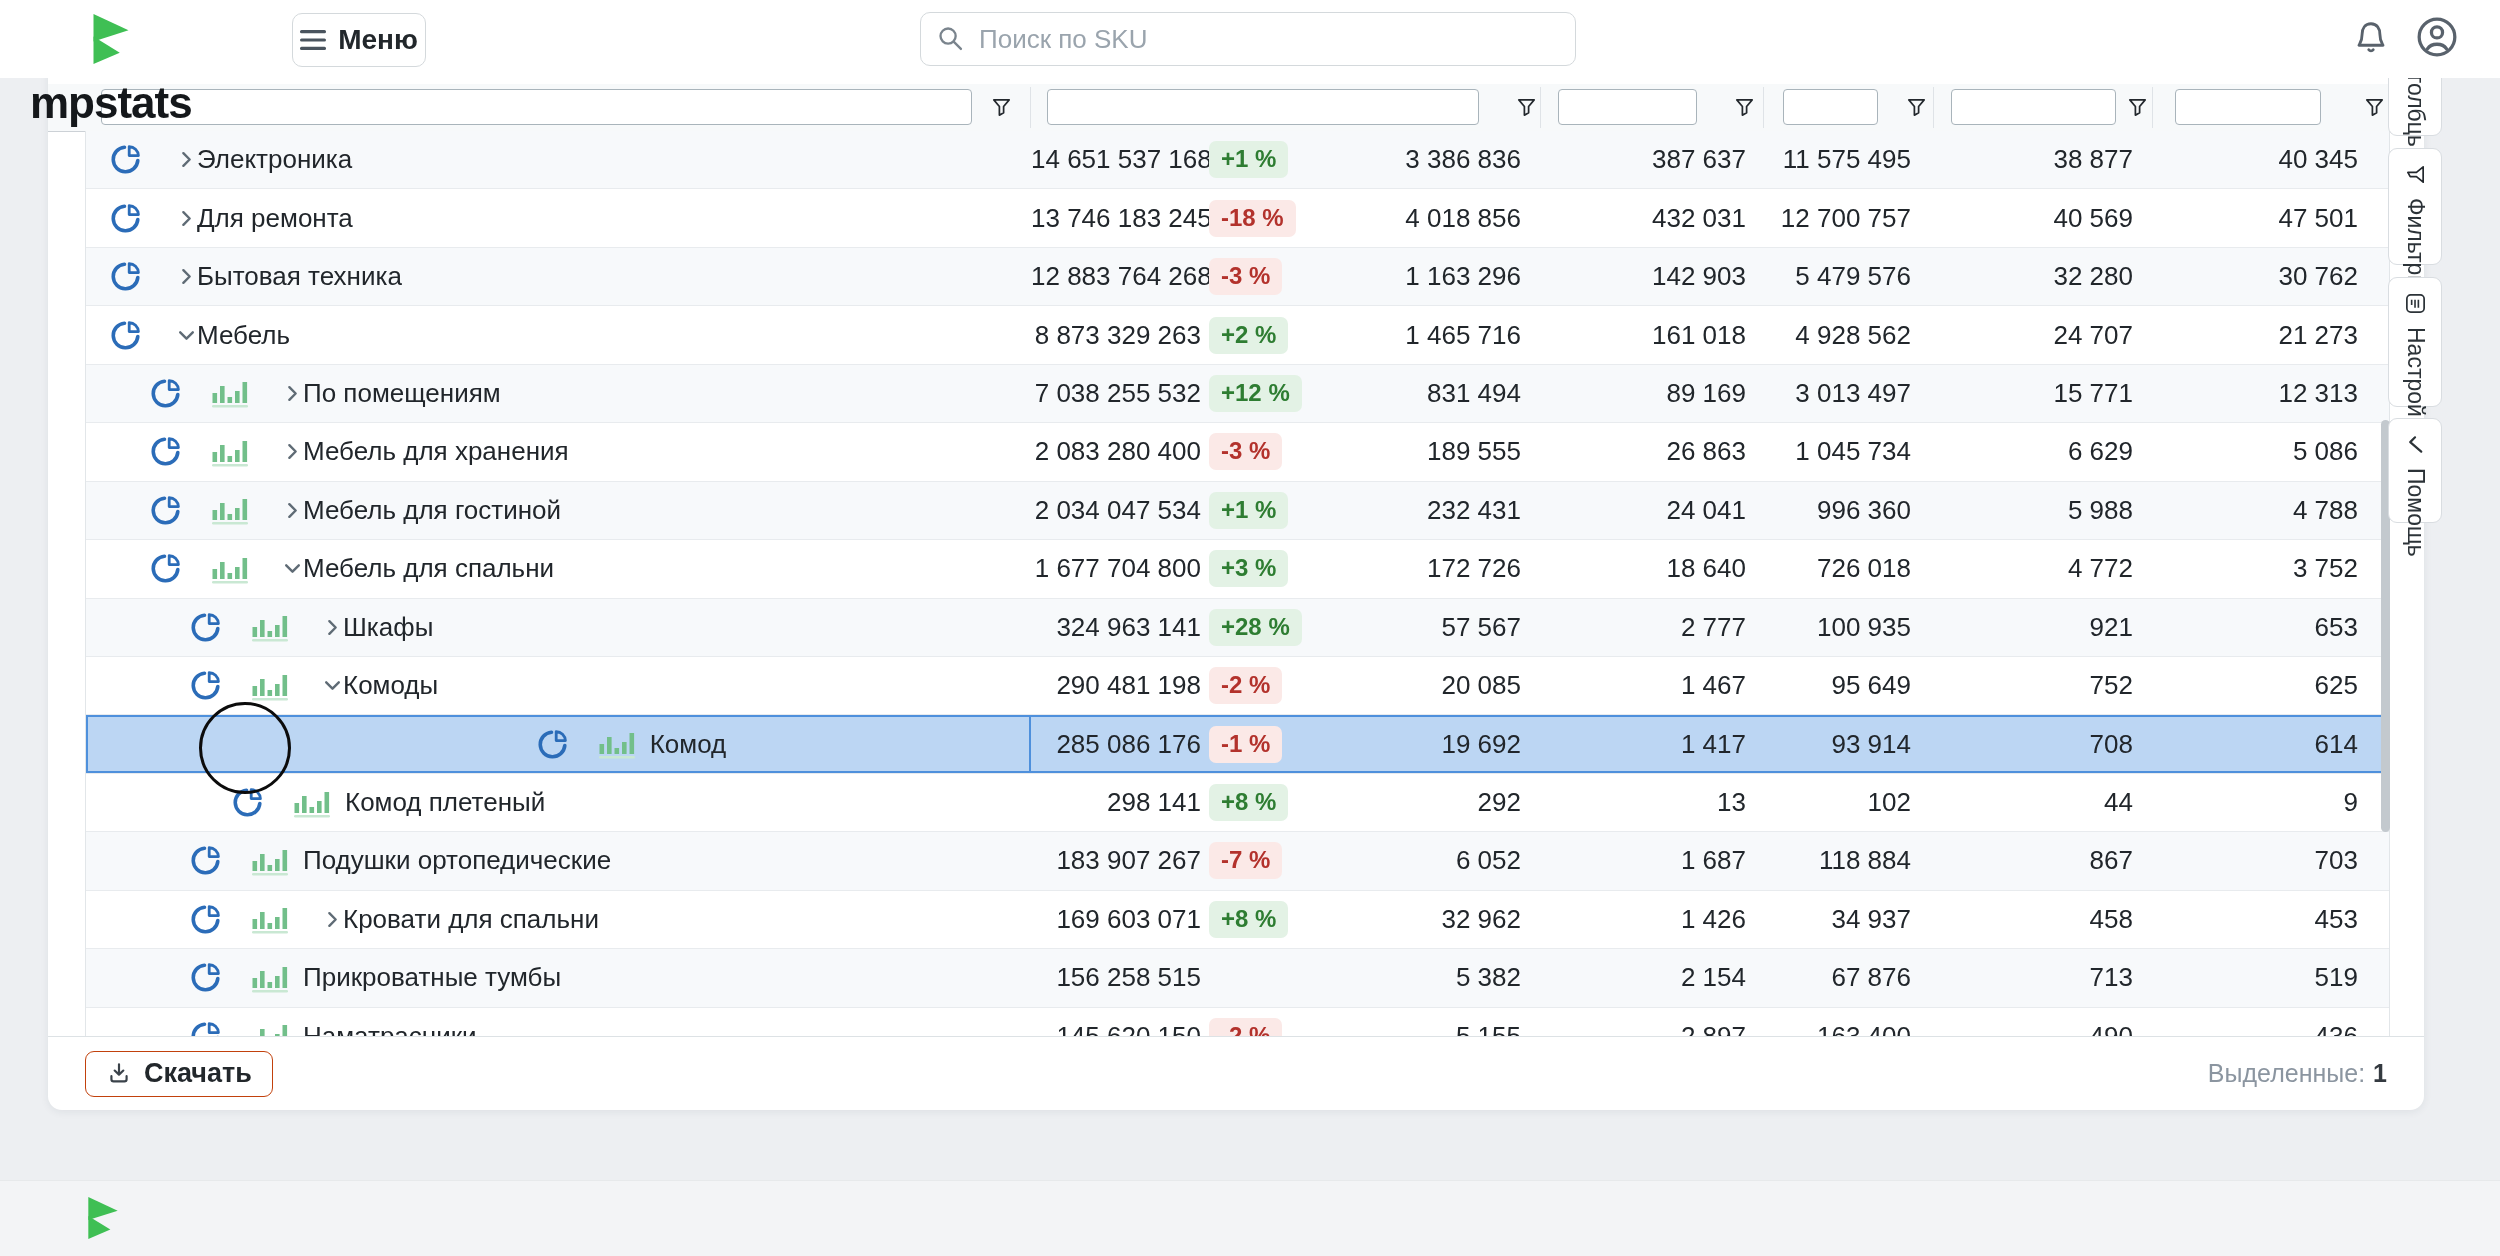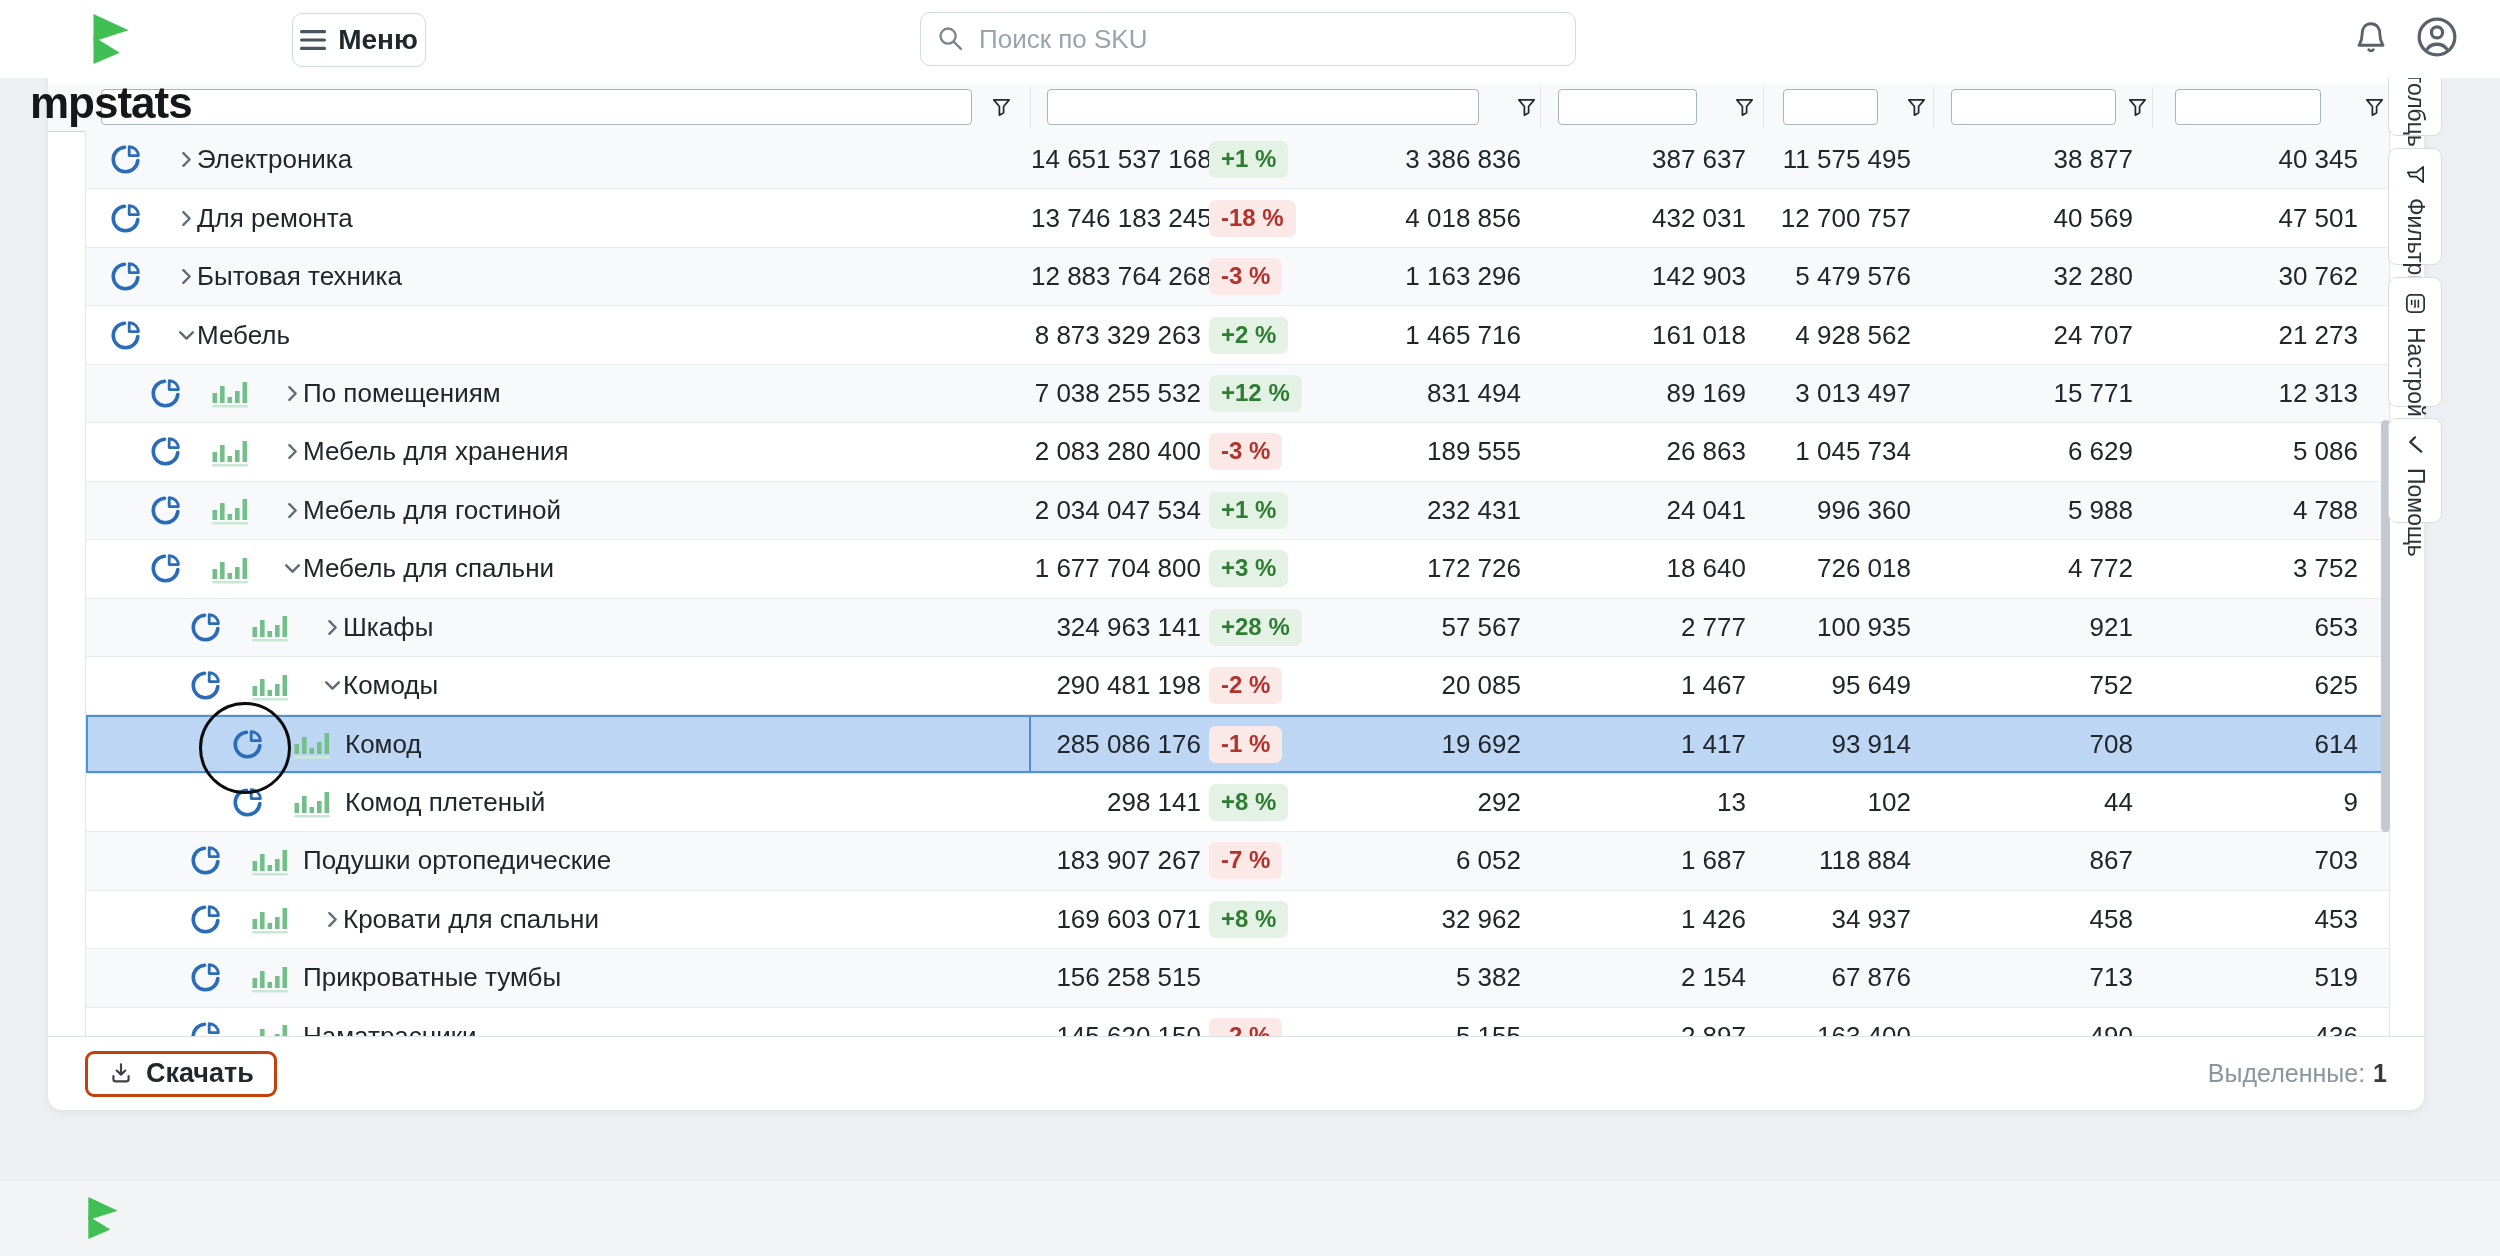--- a/index.html
+++ b/index.html
@@ -30,39 +30,39 @@
   .fu1{left:942px;} .fu2{left:1467px;} .fu3{left:1685px;} .fu4{left:1857px;} .fu5{left:2078px;} .fu6{left:2315px;}
   .fsep{position:absolute;top:3px;height:41px;width:1px;background:#dfe3e7;}
   .s1{left:982px;}.s2{left:1492px;}.s3{left:1715px;}.s4{left:1885px;}.s5{left:2104px;}
   
   .rows{position:absolute;left:37px;top:83px;width:2305px;height:905px;overflow:hidden;
     border-left:1px solid #e2e6e9;border-right:1px solid #e2e6e9;box-sizing:border-box;}
   .trow{display:grid;grid-template-columns:945px 170px 150px 170px 225px 165px 222px 258px;
     height:58.45px;align-items:center;border-bottom:1px solid #e8ebee;font-size:26px;box-sizing:border-box;}
   .trow.stripe{background:#f7f9fb;}
   .trow.selected{background:#bcd6f3;box-shadow:inset 0 0 0 2px #4e90dc;}
-  .trow.selected .c-cat{box-shadow:inset -2px 0 0 #4e90dc;height:100%;}
+  .trow.selected .c-cat{box-shadow:inset -2px 0 0 #4e90dc;height:100%;justify-content:center;}
   .c-cat{display:flex;align-items:center;height:100%;}
   .lv1 .c-cat{padding-left:23px;} .lv2 .c-cat{padding-left:63px;} .lv3 .c-cat{padding-left:103px;} .lv4 .c-cat{padding-left:145px;}
   .pie{width:33px;height:33px;flex-shrink:0;cursor:pointer;}
   .bars{width:36px;height:30px;margin-left:30px;flex-shrink:0;cursor:pointer;}
   .chev{width:21px;height:21px;margin-left:34px;flex-shrink:0;cursor:pointer;}
   .chev.down{transform:rotate(90deg);}
   .lbl{color:#21262b;cursor:pointer;white-space:nowrap;}
   .nochev .lbl{margin-left:15px;}
   .c-rev{text-align:right;white-space:nowrap;}
   .c-badge{white-space:nowrap;}
   .pct{display:inline-block;margin-left:8px;padding:4px 12px 5px;border-radius:7px;font-size:24px;font-weight:700;}
   .pct.up{color:#2e7d32;background:#e3f2e5;} .pct.down{color:#b3322c;background:#fbe9e7;}
   .c-num{text-align:right;white-space:nowrap;}
   .c-num:last-child{padding-right:33px;}
   
   .card-ftr{position:absolute;left:0;top:988px;width:2376px;height:74px;border-top:1px solid #dde2e5;
     display:flex;align-items:center;justify-content:space-between;padding:0 37px;box-sizing:border-box;}
-  .dl-btn{display:flex;align-items:center;gap:12px;height:46px;padding:0 20px;border:3px solid #c2410c;border-radius:9px;
+  .dl-btn{display:flex;align-items:center;gap:12px;height:46px;padding:0 20px;border:1px solid #c2410c;border-radius:9px;
     background:#fff;font-size:27px;font-weight:600;color:#22272b;cursor:pointer;font-family:inherit;}
   .sel-info{font-size:25px;color:#8b95a0;}
   .sel-info b{color:#343a40;font-weight:700;margin-left:8px;}
   .scroll-thumb{position:absolute;left:2333px;top:372px;width:9px;height:412px;background:#c3c9ce;border-radius:5px;cursor:grab;}
   
   .vtabs{position:absolute;left:2388px;top:0;width:60px;z-index:5;}
   .vtab{position:absolute;left:0;width:54px;background:#fff;border:1px solid #d9dde1;border-radius:9px;
     writing-mode:vertical-rl;text-orientation:mixed;display:flex;align-items:center;gap:12px;
     padding-top:14px;box-sizing:border-box;font-size:23px;color:#2c3338;cursor:pointer;}
   .vtab svg{width:23px;height:23px;transform:rotate(90deg);flex-shrink:0;}

